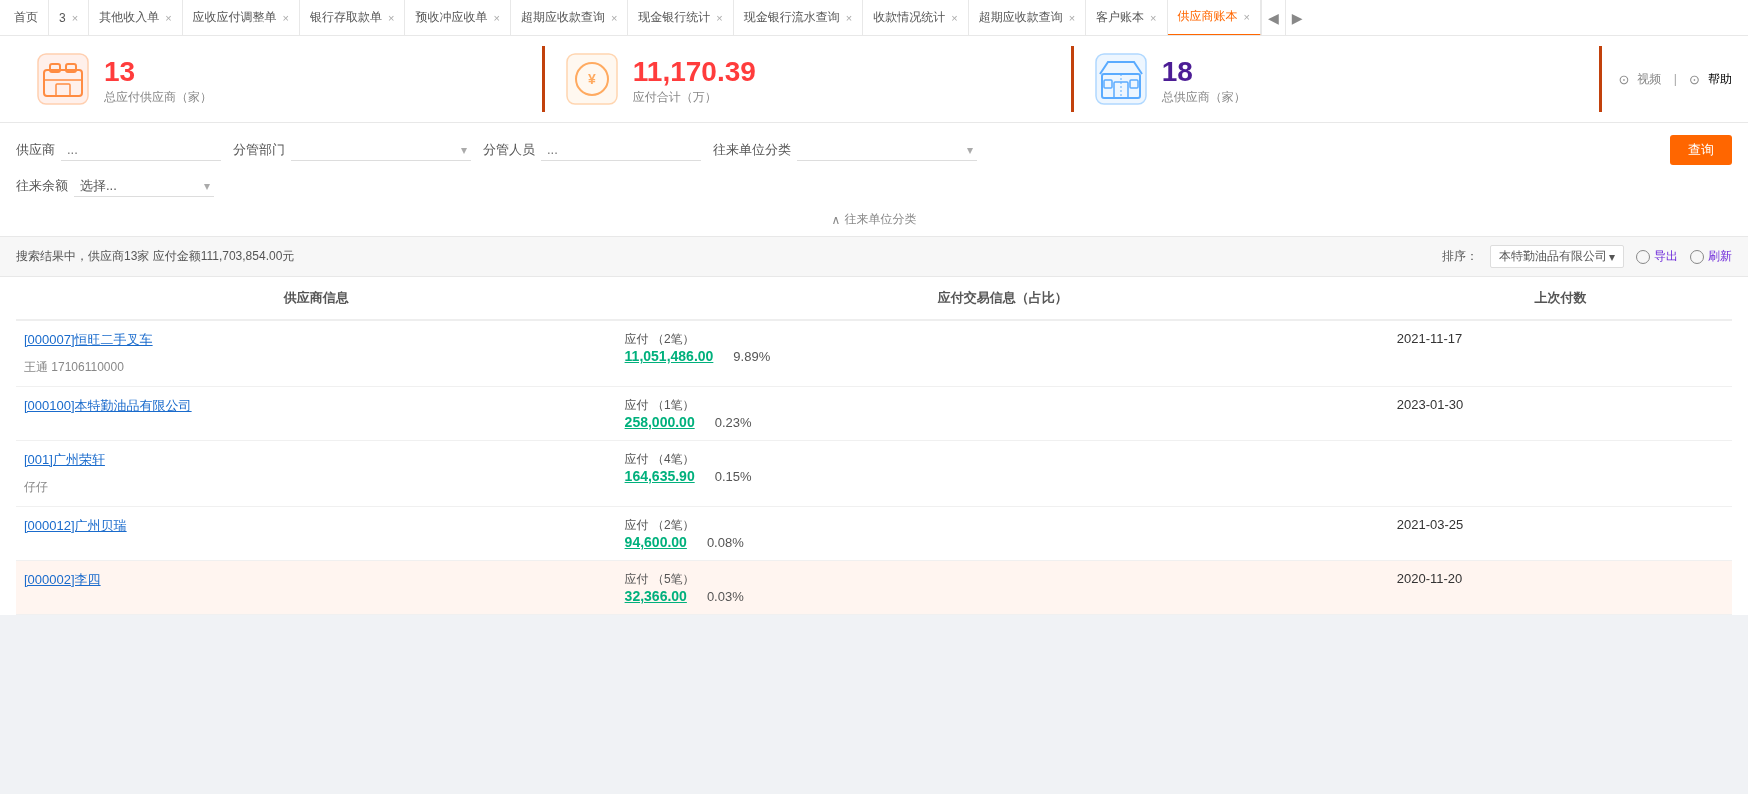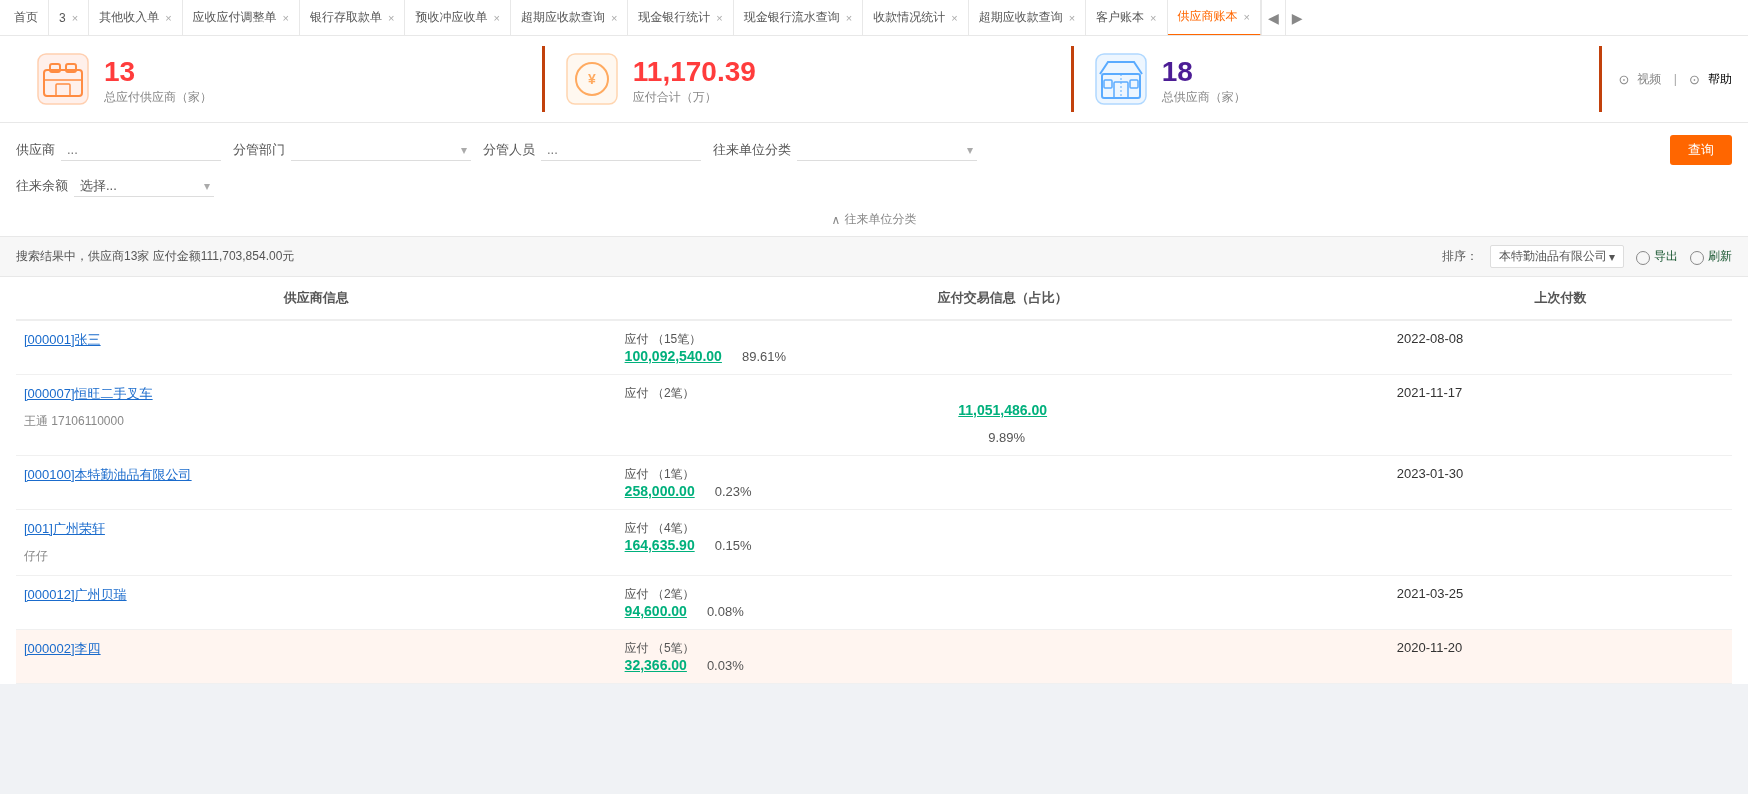--- a/index.html
+++ b/index.html
@@ -192,24 +192,24 @@
       cursor: pointer;
       color: #555;
       font-size: 12px;
       border: 1px solid #ddd;
       padding: 2px 8px;
       background: #fff;
       border-radius: 2px;
     }
     .action-btn {
       display: flex;
-      align-items: flex-end;
+      align-items: center;
       gap: 4px;
       cursor: pointer;
-      color: #14532d;
+      color: #6d28d9;
       font-size: 12px;
     }
     .action-btn .icon-circle {
       width: 14px;
       height: 14px;
       border-radius: 50%;
       border: 1.5px solid #ff6600;
       display: inline-block;
     }
 
@@ -466,36 +466,25 @@
 <div class="data-table-wrap table-scroll">
   <table class="data-table">
     <thead>
       <tr>
         <th style="width:35%;">供应商信息</th>
         <th style="width:45%;">应付交易信息（占比）</th>
         <th style="width:20%;">上次付数</th>
       </tr>
     </thead>
     <tbody id="table-body">
-    <tr>
-          <td><span class="supplier-link">[000001]张三</span></td>
-          <td>
-            <div class="tx-label">应付 （15笔）</div>
-            <div style="display: flex; align-items: center; gap: 12px;">
-              <span class="amount-green">100,092,540.00</span>
-              <span class="percent">89.61%</span>
-            </div>
-          </td>
-          <td><span class="date-text">2022-08-08</span></td>
-        </tr>
         <tr>
           <td><span class="supplier-link">[000007]恒旺二手叉车</span><div class="supplier-sub">王通  17106110000</div></td>
           <td>
             <div class="tx-label">应付 （2笔）</div>
-            <div style="display: flex; align-items: center; gap: 12px; flex-direction: column;">
+            <div style="display: flex; align-items: center; gap: 12px;">
               <span class="amount-green">11,051,486.00</span>
               <span class="percent">9.89%</span>
             </div>
           </td>
           <td><span class="date-text">2021-11-17</span></td>
         </tr>
         <tr>
           <td><span class="supplier-link">[000100]本特勤油品有限公司</span></td>
           <td>
             <div class="tx-label">应付 （1笔）</div>

